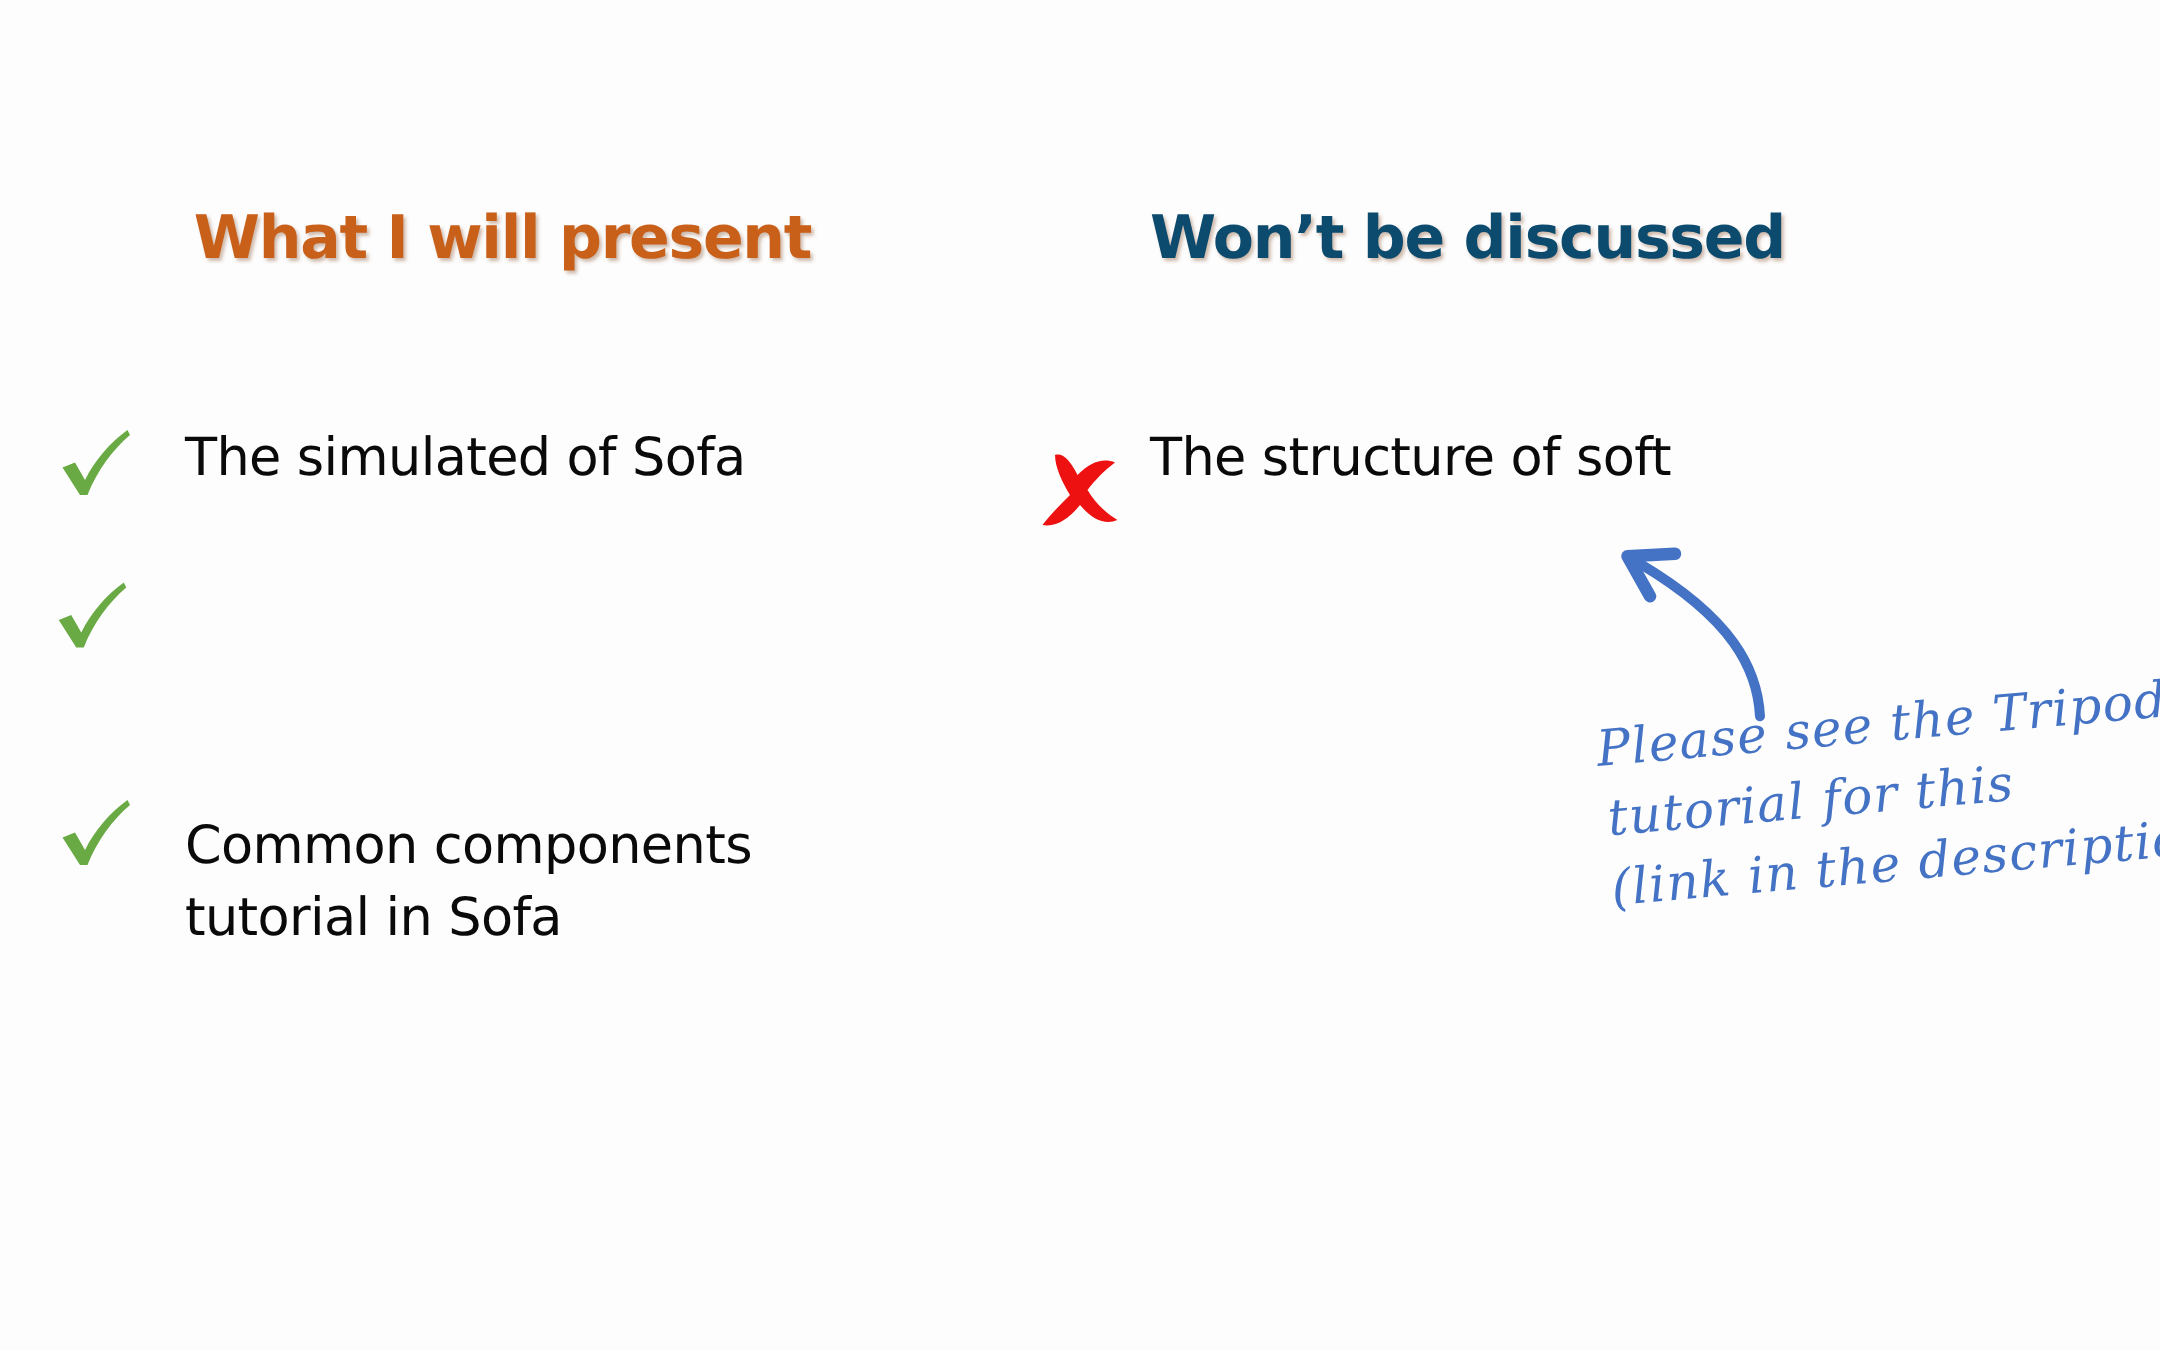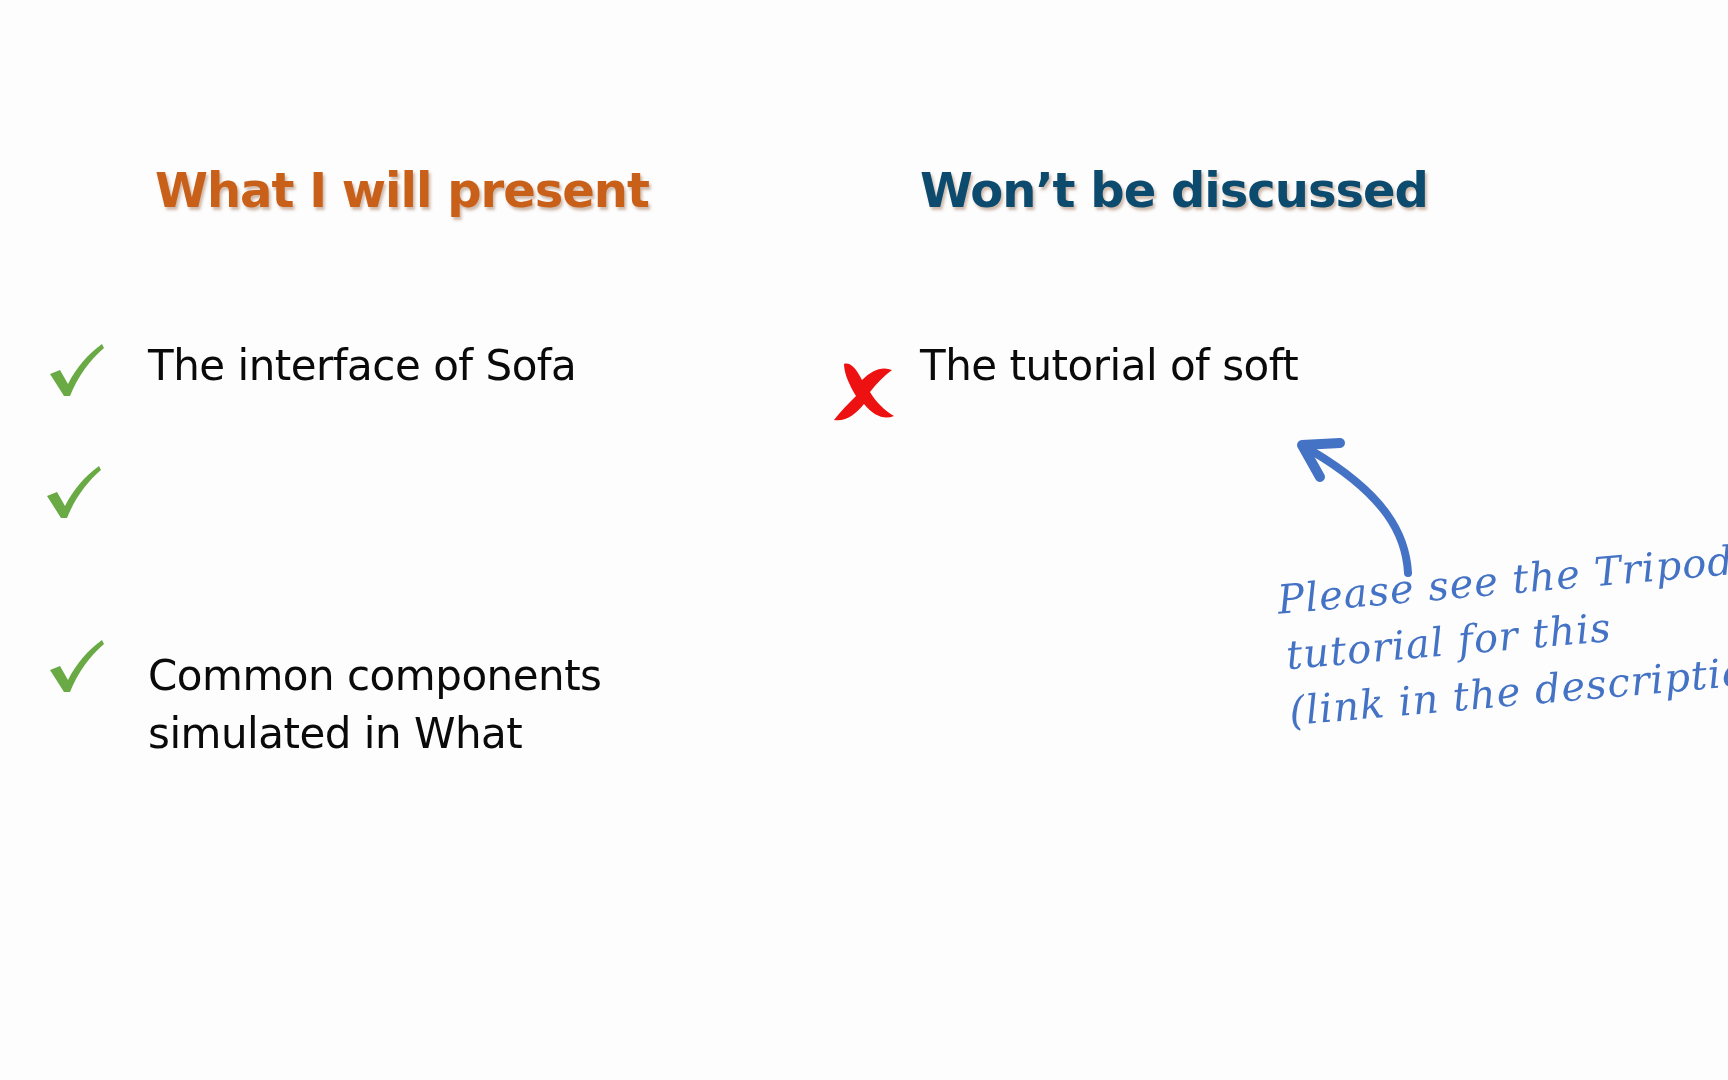--- a/index.html
+++ b/index.html
@@ -67,42 +67,42 @@
 <div class="slide">
 
   <div class="heading heading-left" style="color:#c8601a;">What I will present</div>
 
   <div class="heading heading-right" style="color:#0c4a6e;">Won’t be discussed</div>
 
   <svg class="icon" style="left:46px; top:340px;" width="60" height="60" viewBox="0 0 60 60">
     <path d="M4 34 L14 30 L22 44 C30 28 42 14 56 4 L58 8 C44 20 32 36 24 56 L18 56 Z" fill="#6aaa45"></path>
   </svg>
   <div class="item" style="left:148px; top:337px;">
-    <span class="line">The interface of Sofa</span>
+    <span class="line">The simulated of Sofa</span>
   </div>
 
   <svg class="icon" style="left:43px; top:462px;" width="60" height="60" viewBox="0 0 60 60">
     <path d="M4 34 L14 30 L22 44 C30 28 42 14 56 4 L58 8 C44 20 32 36 24 56 L18 56 Z" fill="#6aaa45"></path>
   </svg>
   <div class="item" style="left:148px; top:451px;">
   </div>
 
   <svg class="icon" style="left:46px; top:636px;" width="60" height="60" viewBox="0 0 60 60">
     <path d="M4 34 L14 30 L22 44 C30 28 42 14 56 4 L58 8 C44 20 32 36 24 56 L18 56 Z" fill="#6aaa45"></path>
   </svg>
   <div class="item" style="left:148px; top:647px;">
     <span class="line">Common components</span>
-    <span class="line">simulated in What</span>
+    <span class="line">tutorial in Sofa</span>
   </div>
 
   <svg class="icon" style="left:830px; top:360px;" width="70" height="66" viewBox="0 0 70 66">
     <path d="M14 4 C20 2 26 8 32 20 C42 10 52 6 62 10 C54 16 46 24 40 32 C46 42 54 50 64 56 C54 60 44 56 34 44 C26 54 16 62 4 60 C10 52 18 44 26 36 C20 26 14 14 14 4 Z" fill="#ee1111"></path>
   </svg>
   <div class="item" style="left:920px; top:337px;">
-    <span class="line">The tutorial of soft</span>
+    <span class="line">The structure of soft</span>
   </div>
 
   <svg class="icon" style="left:1290px; top:435px;" width="130" height="145" viewBox="0 0 130 145">
     <path d="M118 138 C116 100 96 60 22 16" fill="none" stroke="#4472c4" stroke-width="8" stroke-linecap="round"></path>
     <path d="M12 10 L50 8 M12 10 L30 42" fill="none" stroke="#4472c4" stroke-width="10" stroke-linecap="round"></path>
   </svg>
 
   <div class="annotation" style="color:#4472c4;">
     <span class="line line-1">Please see the Tripod</span>
     <span class="line line-2">tutorial for this</span>

